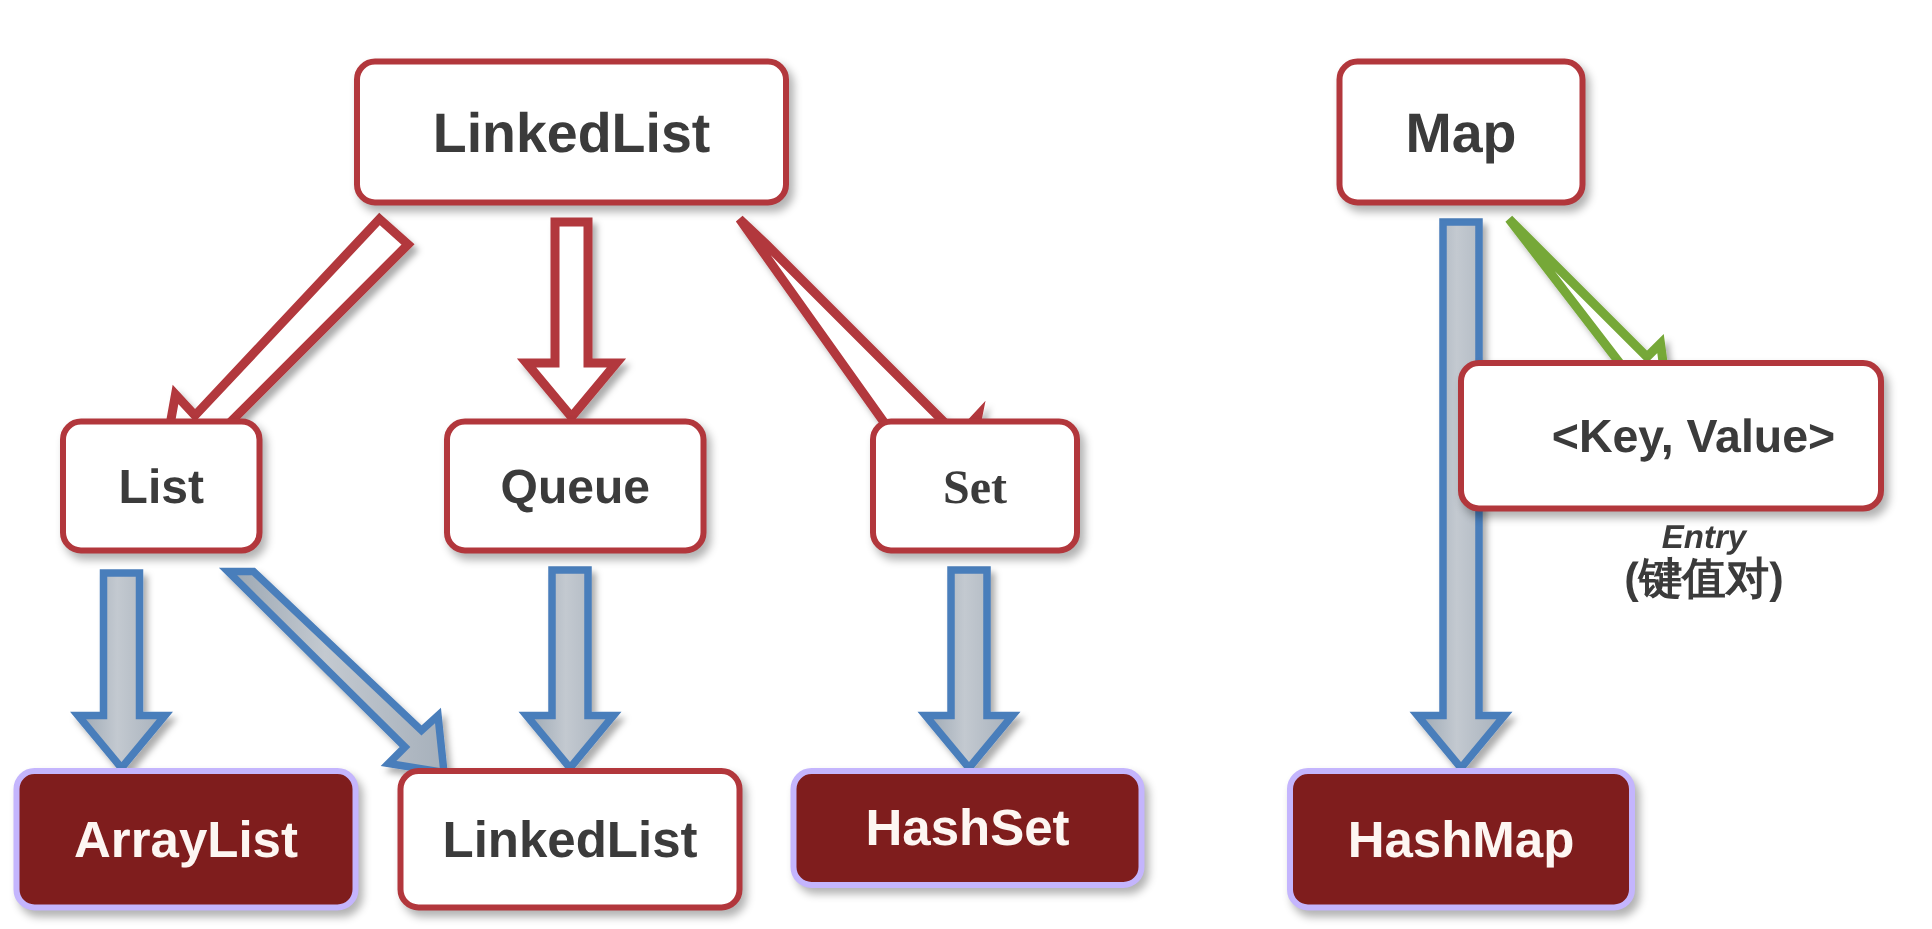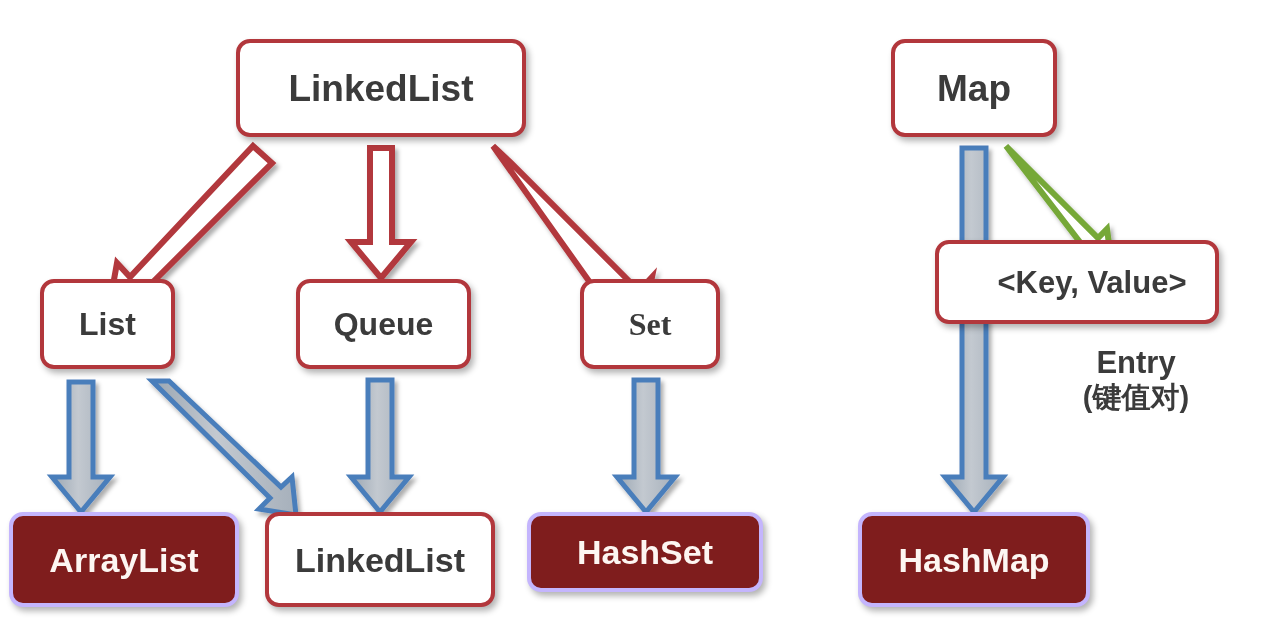--- a/index.html
+++ b/index.html
@@ -77,38 +77,38 @@
 
   #node-linkedlist{ left: 265px; top: 512px; width: 230px; height: 95px; }
   #node-linkedlist .node-label { font-size: 34px; }
 
   #node-hashset   { left: 527px; top: 512px; width: 236px; height: 80px; }
   #node-hashset .node-label { font-size: 34px; }
 
   #node-map       { left: 891px; top: 39px;  width: 166px; height: 98px; }
   #node-map .node-label { font-size: 37px; }
 
-  #node-entry     { left: 935px; top: 240px; width: 284px; height: 84px; padding-left: 30px; }
+  #node-entry     { left: 972px; top: 240px; width: 284px; height: 101px; padding-left: 30px; }
   #node-entry .node-label { font-size: 31px; }
 
   #node-hashmap   { left: 858px; top: 512px; width: 232px; height: 95px; }
   #node-hashmap .node-label { font-size: 34px; }
 
   
   #entry-caption {
     position: absolute;
     left: 994px;
     top: 345px;
     width: 284px;
     text-align: center;
     color: #3B3B3B;
     font-weight: bold;
     z-index: 5;
   }
-  #entry-caption .cap-line-1 { font-size: 31px; line-height: 1.15; }
+  #entry-caption .cap-line-1 { font-size: 22px; line-height: 1.15; font-style: italic; }
   #entry-caption .cap-line-2 { font-size: 29px; line-height: 1.15; }
 </style>
 </head>
 <body>
 
 <div id="canvas">
 
   <svg id="arrow-layer" viewBox="0 0 1288 619" width="1288" height="619" xmlns="http://www.w3.org/2000/svg">
     <defs>
       <filter id="dropshadow" x="-50%" y="-50%" width="220%" height="220%">

